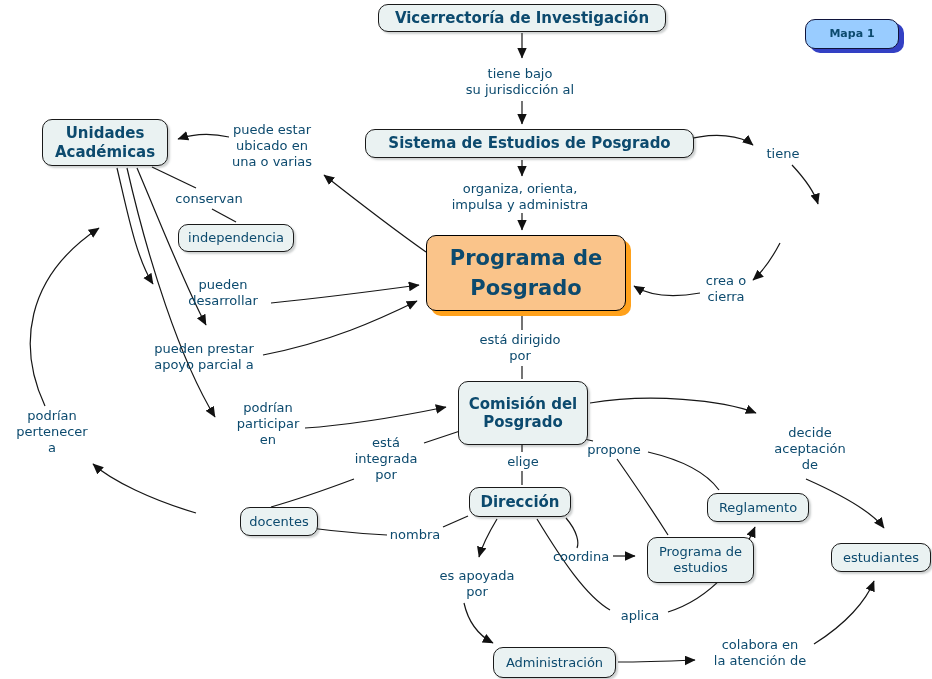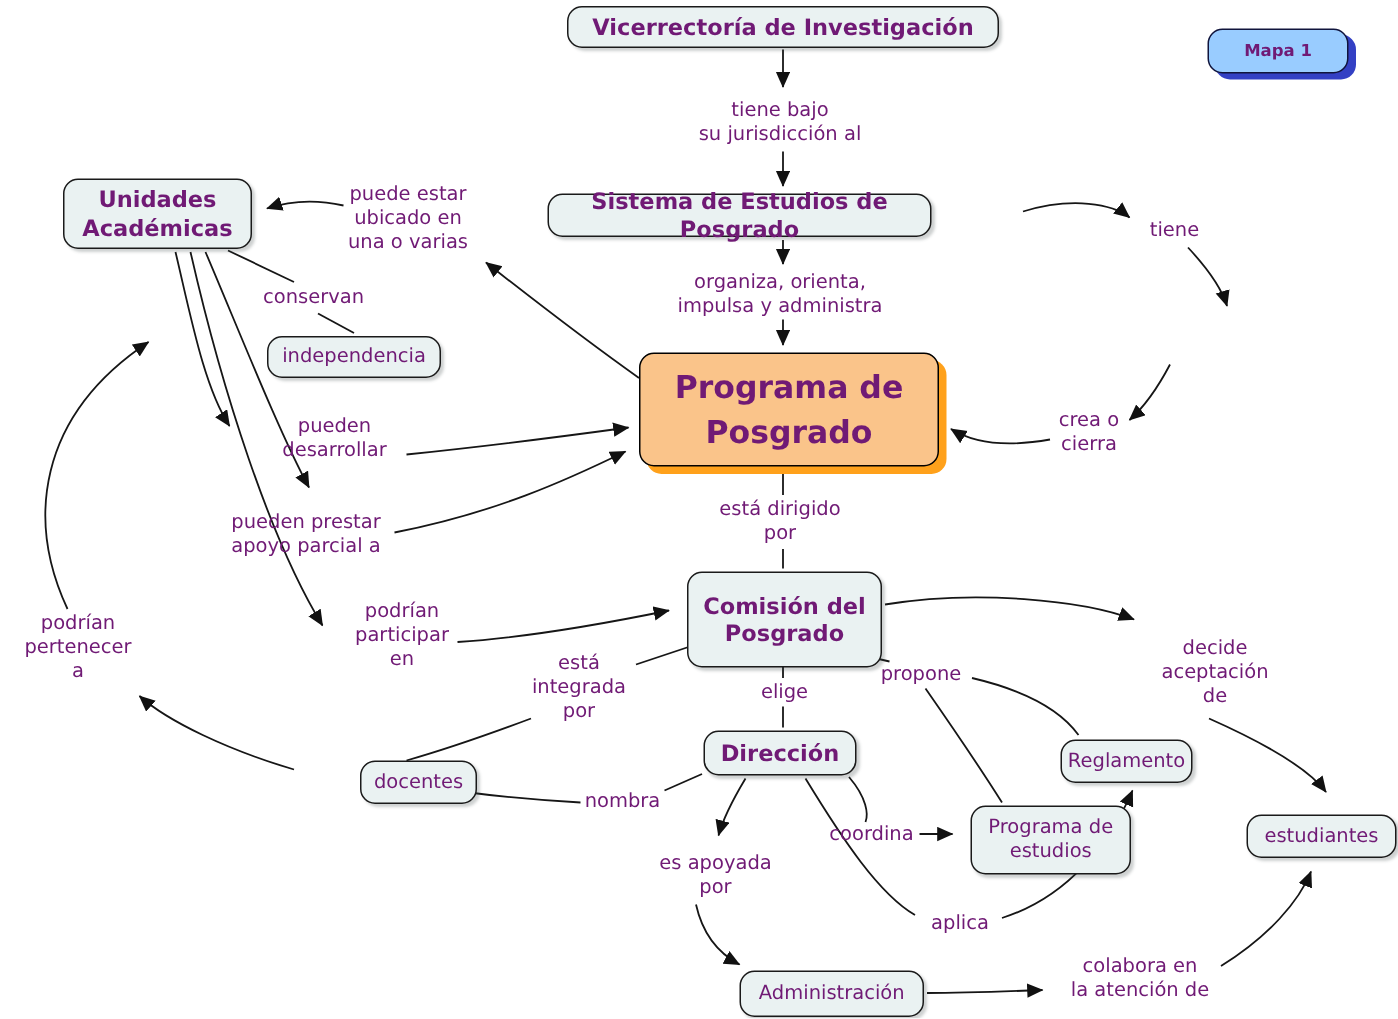--- a/index.html
+++ b/index.html
@@ -1,17 +1,17 @@
 <!DOCTYPE html>
 <html style="--node-fill: #EAF2F2; --programa-fill: #FAC48A; --programa-shadow: #FFA11B; --mapa1-fill: #99CCFF; --mapa1-shadow: #3340C4;"><head>
 <meta charset="utf-8">
 <style>
   html,body{margin:0;padding:0;background:#fff;}
   #map{position:relative;width:932px;height:679px;background:#ffffff;overflow:hidden;
-       font-family:"DejaVu Sans","Liberation Sans",sans-serif;color:#701a75;}
+       font-family:"DejaVu Sans","Liberation Sans",sans-serif;color:#0c4a6e;}
   #edges{position:absolute;left:0;top:0;z-index:1;}
   .node{position:absolute;z-index:2;display:flex;align-items:center;justify-content:center;
         text-align:center;background:var(--node-fill);border:1.3px solid #1a1a1a;border-radius:10px;
         font-size:13px;line-height:1.22;white-space:pre-line;box-shadow:2px 2px 2px rgba(60,70,70,.25);
         box-sizing:border-box;padding:2px 6px;}
   .node.bold{font-weight:bold;font-size:15px;}
   .node.main{background:var(--programa-fill);border:1.6px solid #000;
              box-shadow:5px 5px 0 var(--programa-shadow);font-weight:bold;font-size:21px;line-height:1.45;}
   .node.maptitle{background:var(--mapa1-fill);border:1.6px solid #10143c;
                  box-shadow:5px 4px 0 var(--mapa1-shadow);font-weight:bold;font-size:11px;}
@@ -71,39 +71,39 @@
       <path d="M613,556 L635,556" marker-end="url(#ah)"></path>
       <path d="M618,662 C645,662 670,661 695,660" marker-end="url(#ah)"></path>
       <path d="M814,644 C846,624 866,601 874,581" marker-end="url(#ah)"></path>
     </g>
   </svg>
 
   <div class="node bold" style="left:378px;top:4px;width:288px;height:28px;">Vicerrectoría de Investigación</div>
 
   <div class="node maptitle" style="left:805px;top:19px;width:94px;height:30px;">Mapa 1</div>
 
-  <div class="node bold" style="left:365px;top:129px;width:256px;height:29px;">Sistema de Estudios de Posgrado</div>
+  <div class="node bold" style="left:365px;top:129px;width:329px;height:29px;">Sistema de Estudios de Posgrado</div>
 
   <div class="node bold" style="left:42px;top:119px;width:126px;height:47px;">Unidades
 Académicas</div>
 
   <div class="node" style="left:178px;top:224px;width:116px;height:28px;">independencia</div>
 
   <div class="node main" style="left:426px;top:235px;width:200px;height:76px;">Programa de
 Posgrado</div>
 
 
   <div class="node bold" style="left:458px;top:381px;width:130px;height:64px;">Comisión del
 Posgrado</div>
 
   <div class="node bold" style="left:469px;top:487px;width:102px;height:30px;">Dirección</div>
 
   <div class="node" style="left:192px;top:507px;width:78px;height:29px;margin-left:48px;">docentes</div>
 
-  <div class="node" style="left:707px;top:493px;width:88px;height:29px;">Reglamento</div>
+  <div class="node" style="left:707px;top:493px;width:102px;height:29px;">Reglamento</div>
 
   <div class="node" style="left:647px;top:537px;width:107px;height:46px;">Programa de
 estudios</div>
 
   <div class="node" style="left:493px;top:647px;width:123px;height:31px;">Administración</div>
 
   <div class="node" style="left:831px;top:543px;width:100px;height:29px;">estudiantes</div>
 
   <div class="elabel" style="left:520px;top:66px;">tiene bajo
 su jurisdicción al</div>

